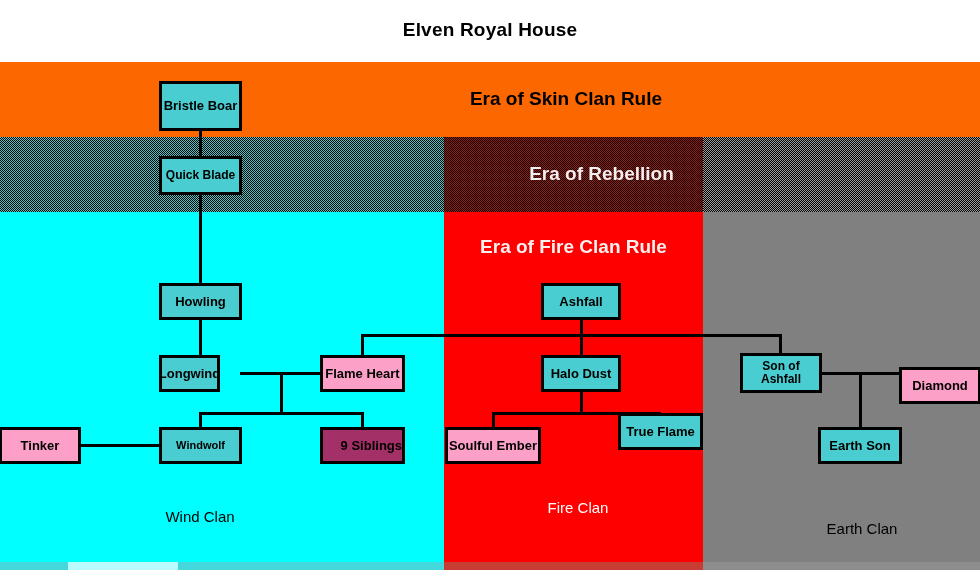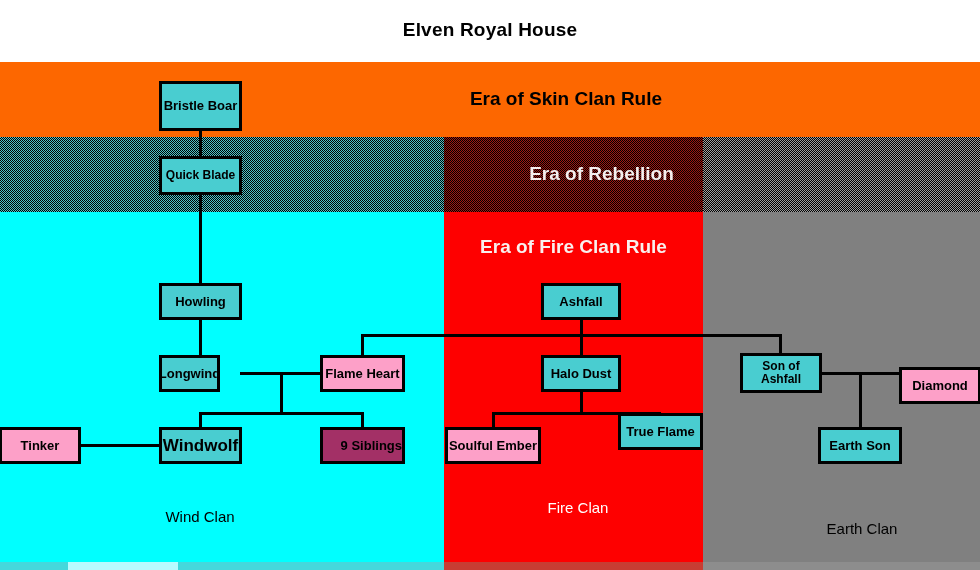--- a/index.html
+++ b/index.html
@@ -137,21 +137,21 @@
   </div>
 
   <div class="node female" style="left:320px;top:355px;width:85px;height:37px;font-size:13px;">
     <span>Flame Heart</span>
   </div>
 
   <div class="node female" style="left:-1px;top:427px;width:82px;height:37px;font-size:13px;">
     <span>Tinker</span>
   </div>
 
-  <div class="node male" style="left:159px;top:427px;width:83px;height:37px;font-size:17px;">
+  <div class="node male" style="left:159px;top:427px;width:83px;height:37px;font-size:11px;">
     <span>Windwolf</span>
   </div>
 
   <div class="node group" style="left:320px;top:427px;width:85px;height:37px;font-size:13px;">
     <span>9 Siblings</span>
   </div>
 
   <div class="node male" style="left:541px;top:283px;width:80px;height:37px;font-size:13px;">
     <span>Ashfall</span>
   </div>

